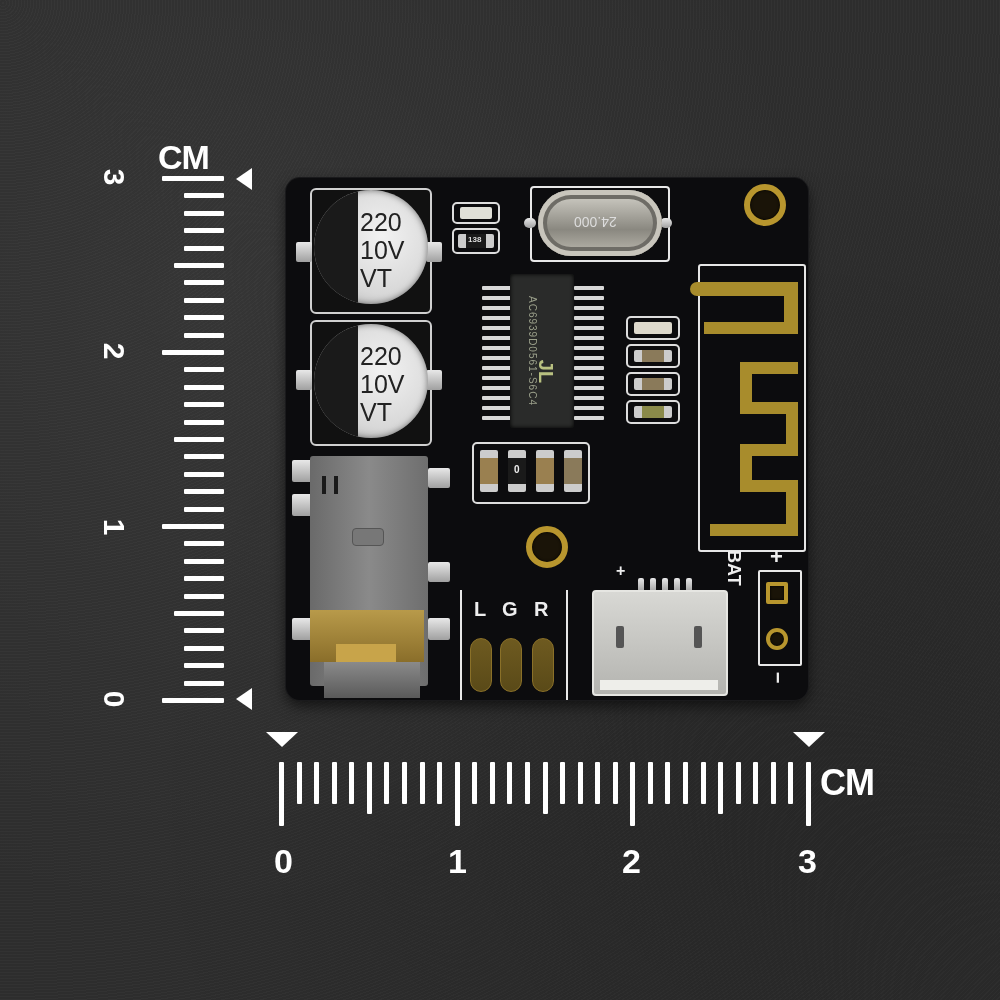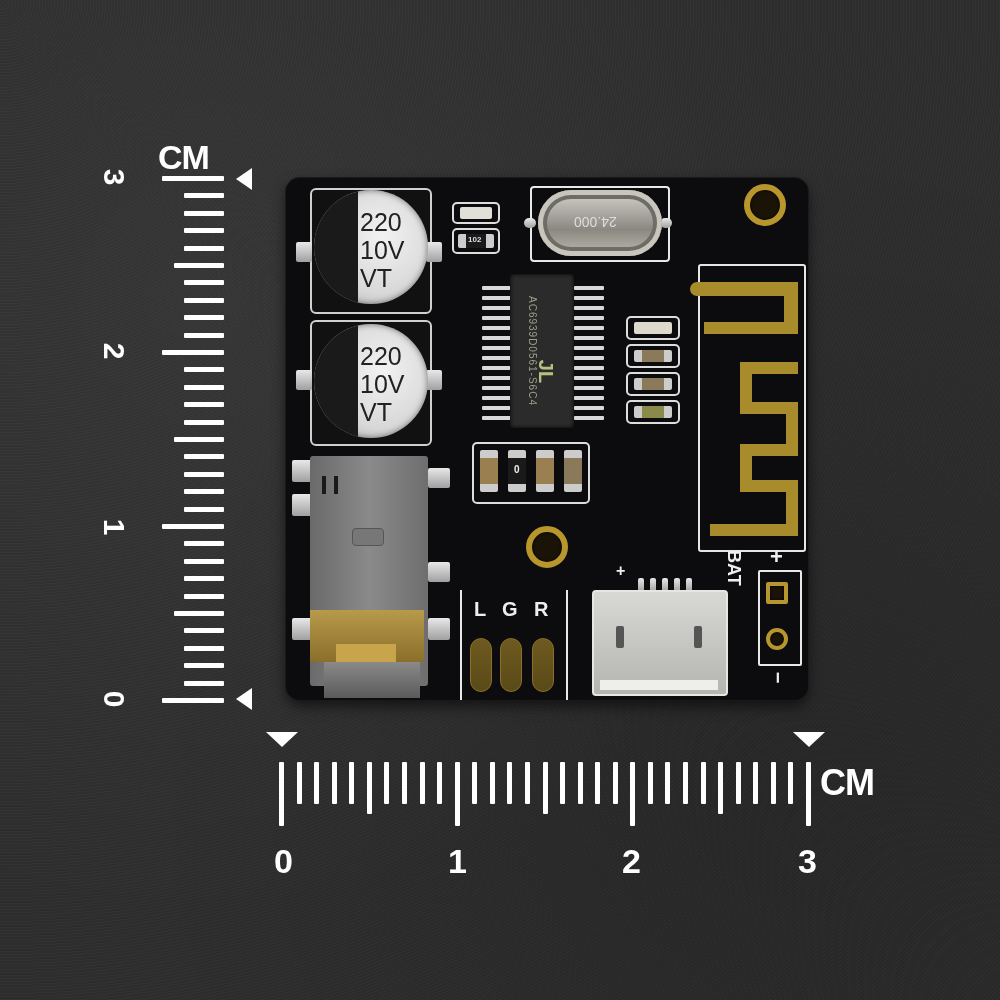--- a/index.html
+++ b/index.html
@@ -181,21 +181,21 @@
       <div>10V</div>
       <div>VT</div>
     </div>
   </div>
 
   <div class="smd" style="left:166px;top:24px;width:44px;height:18px;">
     <div class="res" style="left:6px;top:3px;width:32px;height:12px;background:#e0e0d8;"></div>
   </div>
   <div class="smd" style="left:166px;top:50px;width:44px;height:22px;">
     <div class="res" style="left:4px;top:4px;width:36px;height:14px;background:linear-gradient(90deg,#ccc 0 22%, #1a1a1a 22% 78%, #ccc 78%);"></div>
-    <div class="silk-text" style="left:14px;top:5px;font-size:8px;color:#ddd;">102</div>
+    <div class="silk-text" style="left:14px;top:5px;font-size:8px;color:#ddd;">138</div>
   </div>
 
   <div class="silk" style="left:244px;top:8px;width:136px;height:72px;"></div>
   <div class="pad-silver" style="left:238px;top:40px;width:12px;height:10px;border-radius:5px;"></div>
   <div class="pad-silver" style="left:374px;top:40px;width:12px;height:10px;border-radius:5px;"></div>
   <div class="crystal">
     <div class="txt">24.000</div>
   </div>
 
   <div id="chip-pins">

